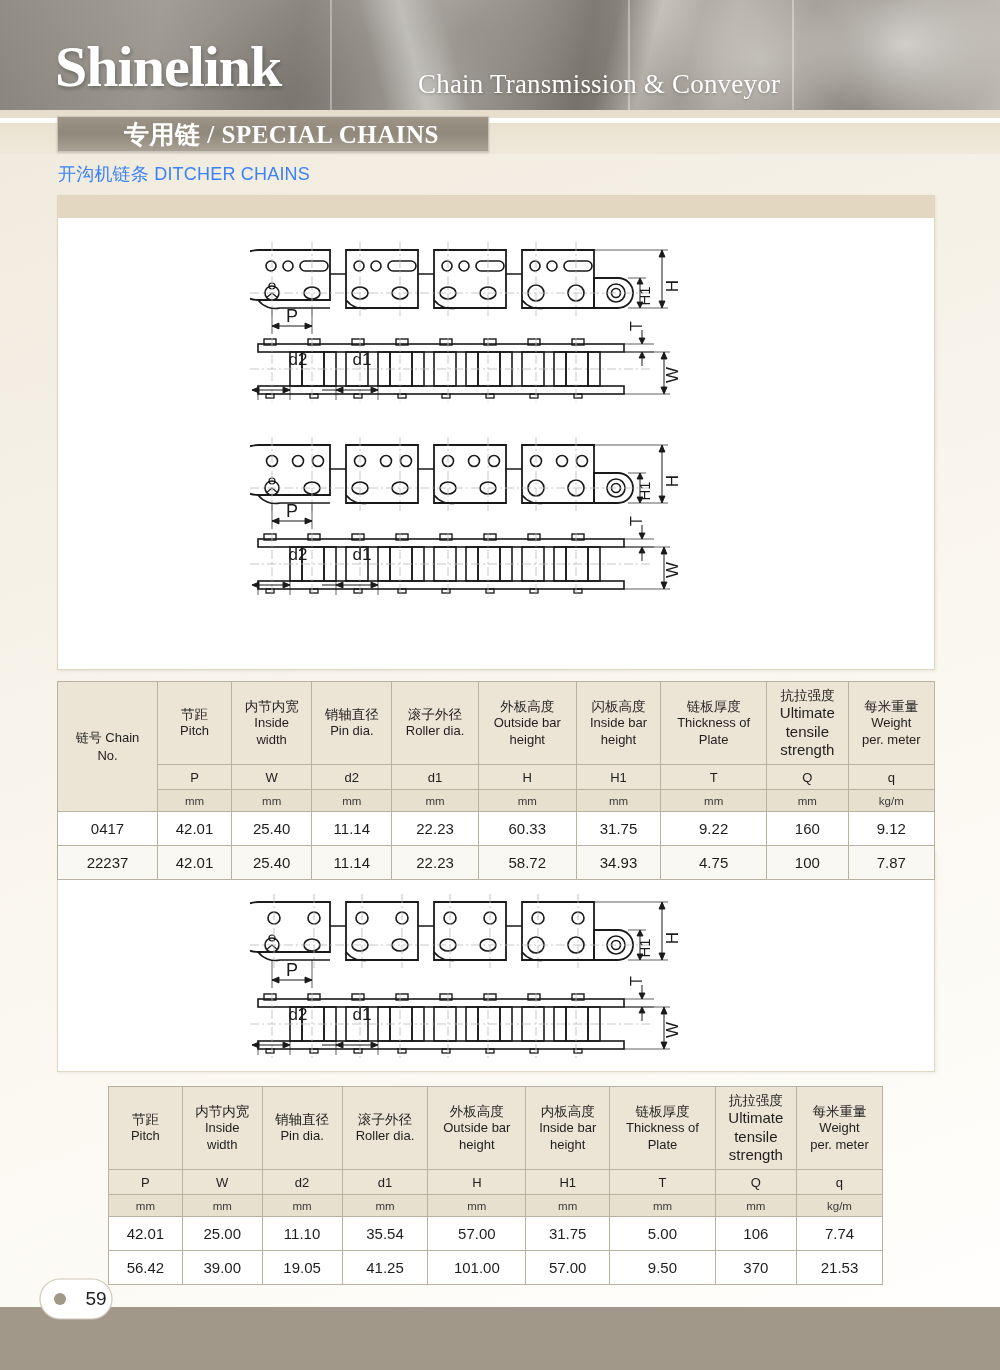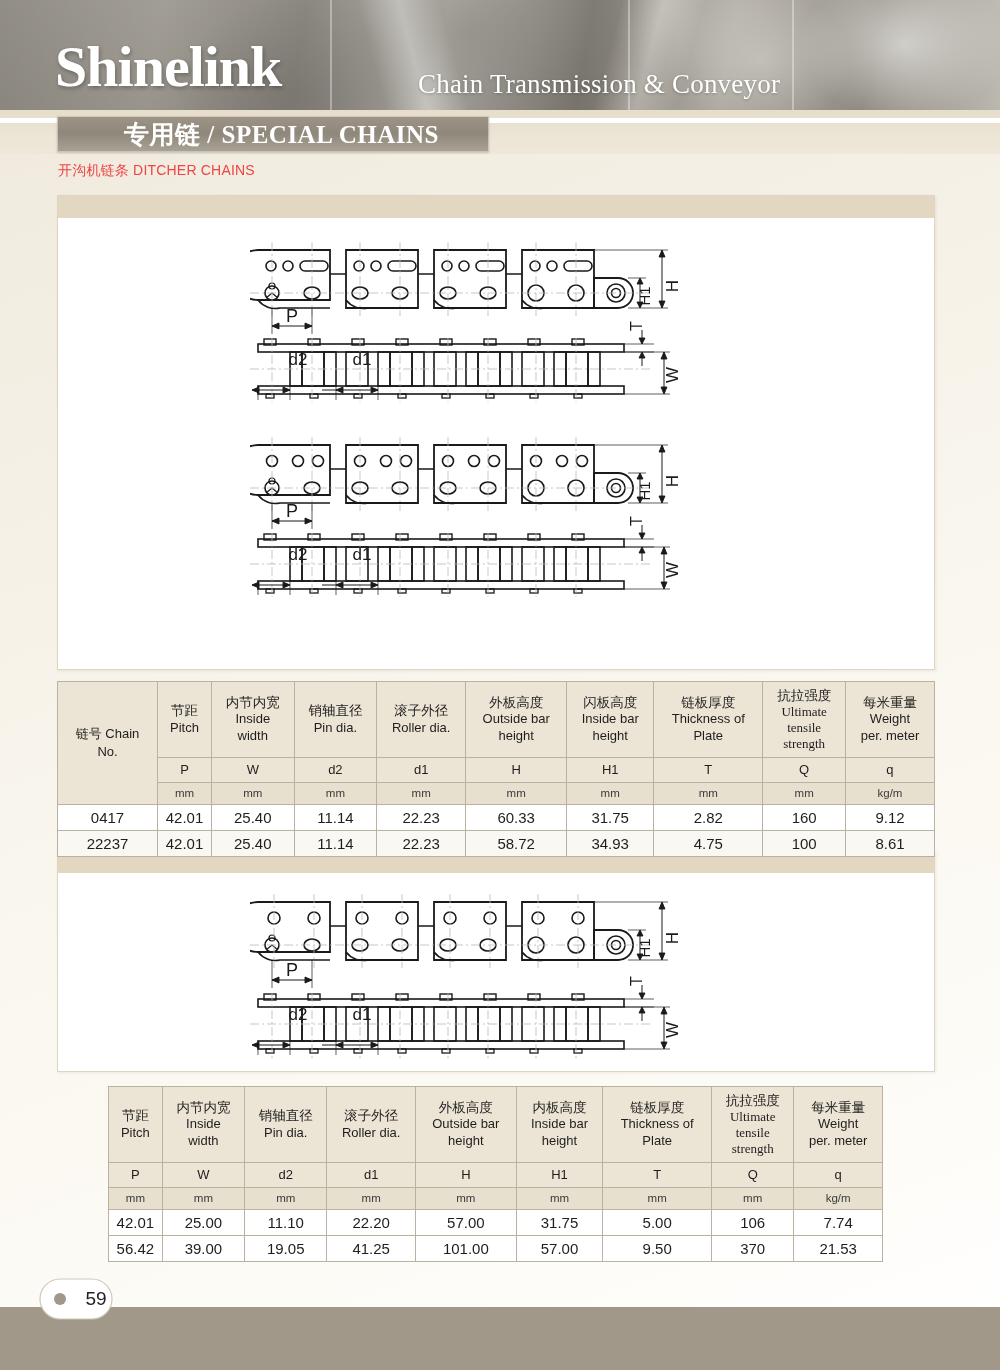--- a/index.html
+++ b/index.html
@@ -102,22 +102,22 @@
     font-size: 25px;
     font-weight: 700;
     color: #ffffff;
     letter-spacing: .5px;
     white-space: nowrap;
   }
 
   .subtitle {
     position: absolute;
     left: 58px; top: 162px;
-    font-size: 14px;
-    color: #ef4444;
+    font-size: 18px;
+    color: #3b82f6;
     letter-spacing: .2px;
     white-space: nowrap;
   }
 
   
   .panel {
     position: absolute;
     background: #ffffff;
     border: 1px solid #ded5c3;
     box-shadow: 1px 1px 3px rgba(120,110,90,.12);
@@ -157,21 +157,21 @@
   }
   .th-main {
     background: #ece5d5;
     font-size: 13px;
     line-height: 1.28;
     padding: 5px 2px;
     height: 62px;
   }
   .th-main .cn { font-size: 13.5px; display: block; }
   .th-main .en { font-size: 13px; display: block; }
-  .th-main .en-sm { font-size: 13px; display: block; line-height: 1.22; font-family: Liberation Serif, serif; }
+  .th-main .en-sm { font-size: 15px; display: block; line-height: 1.22; }
   .th-sym {
     background: #ece5d5;
     font-size: 13px;
     height: 25px;
     padding: 2px;
   }
   .th-unit {
     background: #e8e0cf;
     font-size: 11.5px;
     color: #3a3a3a;
@@ -183,21 +183,21 @@
     background: #ece5d5;
     font-size: 13px;
     line-height: 1.35;
     padding: 17px;
     width: 100px;
   }
   .td-data {
     background: #ffffff;
     font-size: 15px;
     height: 26px;
-    padding: 0;
+    padding: 8px;
   }
   .td-data.alt { background: #faf8f3; }
 
   
   .footer-bar {
     position: absolute;
     left: 0; top: 1307px;
     width: 1000px; height: 63px;
     background: #a1988a;
   }
@@ -816,35 +816,35 @@
   </thead>
   <tbody>
     <tr>
       <td class="td-data">0417</td>
       <td class="td-data">42.01</td>
       <td class="td-data">25.40</td>
       <td class="td-data">11.14</td>
       <td class="td-data">22.23</td>
       <td class="td-data">60.33</td>
       <td class="td-data">31.75</td>
-      <td class="td-data">2.82</td>
+      <td class="td-data">9.22</td>
       <td class="td-data">160</td>
       <td class="td-data">9.12</td>
     </tr>
     <tr>
       <td class="td-data alt">22237</td>
       <td class="td-data alt">42.01</td>
       <td class="td-data alt">25.40</td>
       <td class="td-data alt">11.14</td>
       <td class="td-data alt">22.23</td>
       <td class="td-data alt">58.72</td>
       <td class="td-data alt">34.93</td>
       <td class="td-data alt">4.75</td>
       <td class="td-data alt">100</td>
-      <td class="td-data alt">8.61</td>
+      <td class="td-data alt">7.87</td>
     </tr>
   </tbody>
 </table>
 
 <table id="table-2">
   <thead>
     <tr>
       <td class="th-main">
         <span class="cn">节距</span>
         <span class="en">Pitch</span>
@@ -911,21 +911,21 @@
       <td class="th-unit">mm</td>
       <td class="th-unit">mm</td>
       <td class="th-unit">kg/m</td>
     </tr>
   </thead>
   <tbody>
     <tr>
       <td class="td-data">42.01</td>
       <td class="td-data">25.00</td>
       <td class="td-data">11.10</td>
-      <td class="td-data">22.20</td>
+      <td class="td-data">35.54</td>
       <td class="td-data">57.00</td>
       <td class="td-data">31.75</td>
       <td class="td-data">5.00</td>
       <td class="td-data">106</td>
       <td class="td-data">7.74</td>
     </tr>
     <tr>
       <td class="td-data">56.42</td>
       <td class="td-data">39.00</td>
       <td class="td-data">19.05</td>

